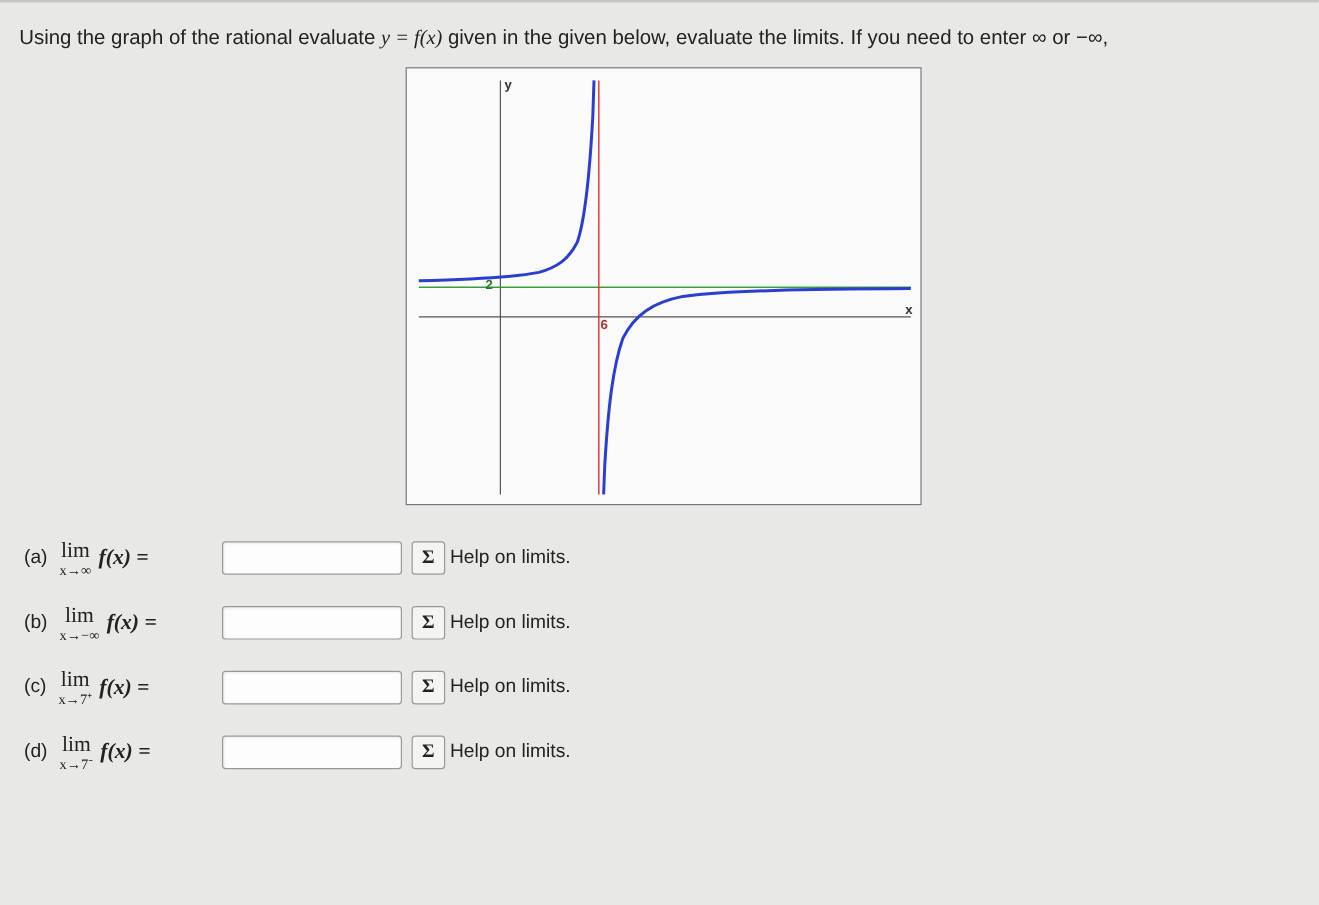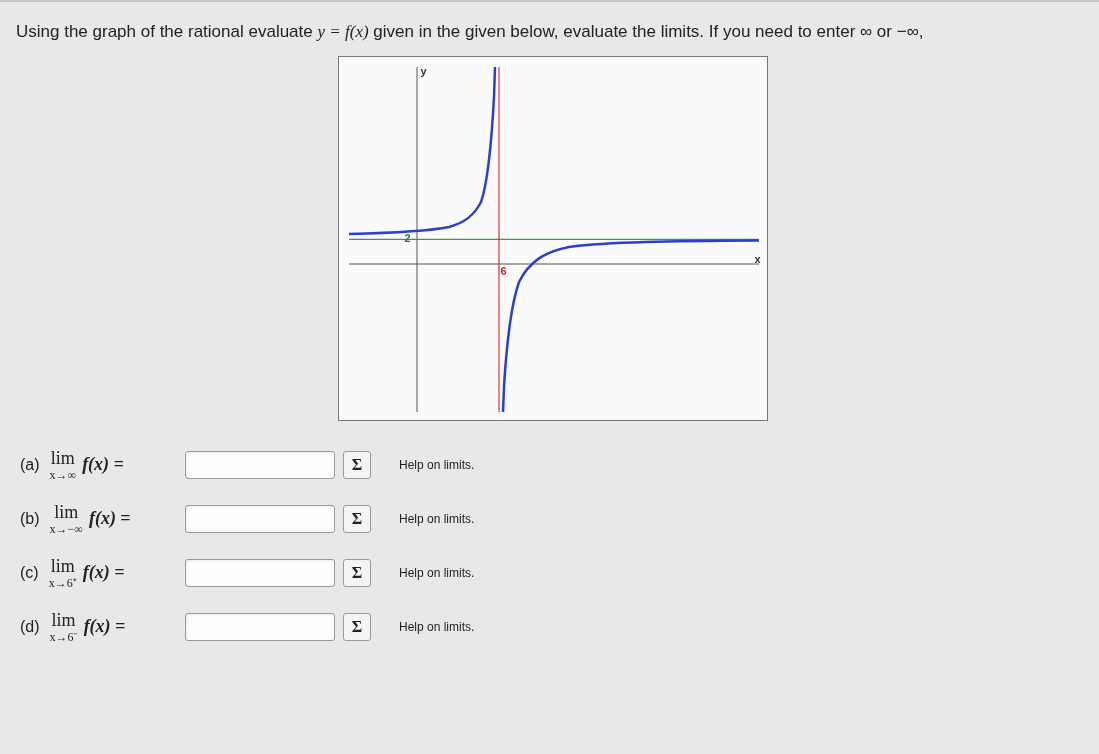--- a/index.html
+++ b/index.html
@@ -87,23 +87,23 @@
     margin-left: 8px;
     display: inline-flex;
     align-items: center;
     justify-content: center;
     font-family: "Times New Roman", serif;
     font-weight: bold;
     font-size: 16px;
     cursor: pointer;
   }
   .help-link {
-    margin-left: 28px;
+    margin-left: 4px;
     font-family: Arial, sans-serif;
-    font-size: 12px;
+    font-size: 16px;
     color: #222;
     text-decoration: none;
   }
   .axis-label {
     position:absolute;
     font-size:11px;
     font-weight:bold;
     color:#333;
   }
 </style>
@@ -176,35 +176,35 @@
       <input class="ans-input" type="text" value="" style="">
       <span class="sigma-btn">Σ</span>
       <a class="help-link" href="#">Help on limits.</a>
     </div>
 
     <div class="qrow">
       <span class="label">
         <span class="part">(c)</span>
         <span class="limstack">
           <span class="top">lim</span>
-          <span class="bot">x→6⁺</span>
+          <span class="bot">x→7⁺</span>
         </span>
         <span class="fx">f(x) =</span>
       </span>
       <input class="ans-input" type="text" value="" style="">
       <span class="sigma-btn">Σ</span>
       <a class="help-link" href="#">Help on limits.</a>
     </div>
 
     <div class="qrow">
       <span class="label">
         <span class="part">(d)</span>
         <span class="limstack">
           <span class="top">lim</span>
-          <span class="bot">x→6⁻</span>
+          <span class="bot">x→7⁻</span>
         </span>
         <span class="fx">f(x) =</span>
       </span>
       <input class="ans-input" type="text" value="" style="">
       <span class="sigma-btn">Σ</span>
       <a class="help-link" href="#">Help on limits.</a>
     </div>
 
   </div>
 </div>

